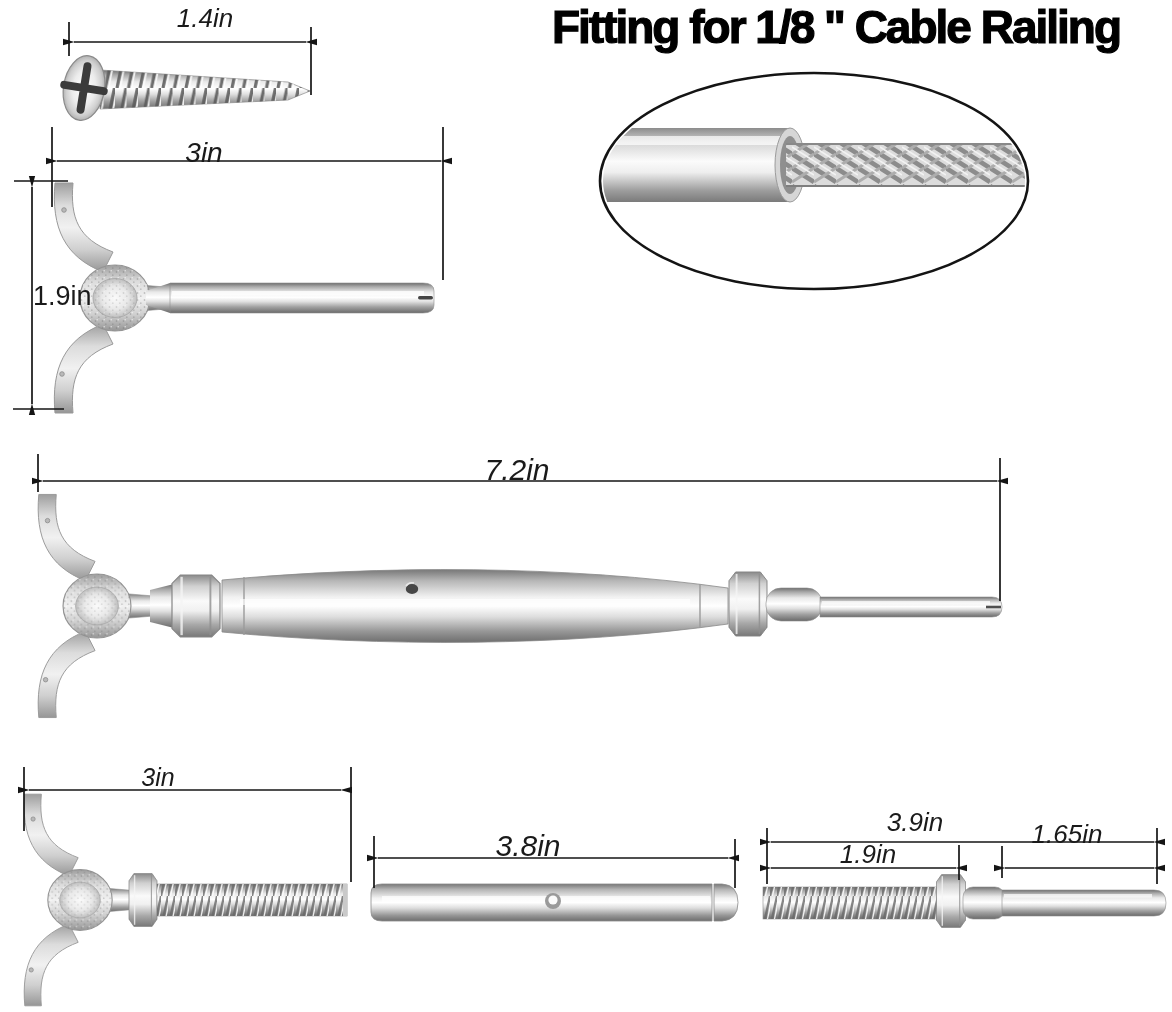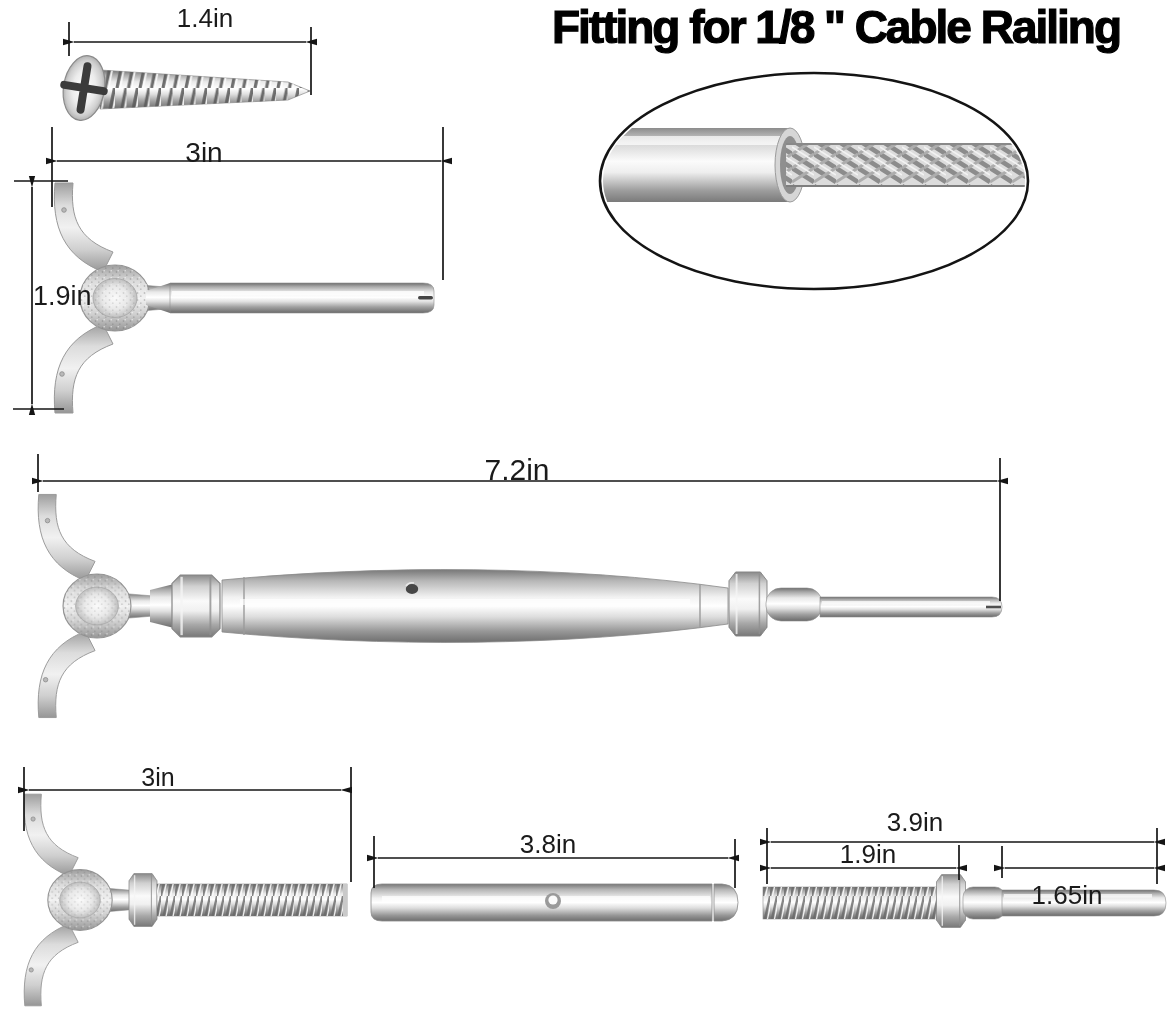--- a/index.html
+++ b/index.html
@@ -2,21 +2,21 @@
 <html><head>
 <meta charset="utf-8">
 <style>
   html,body{margin:0;padding:0;background:#ffffff;}
   .stage{position:relative;width:1172px;height:1012px;background:#ffffff;overflow:hidden;
          font-family:"Liberation Sans", sans-serif;}
   .art{position:absolute;left:0;top:0;width:1172px;height:1012px;}
   .title{position:absolute;left:502px;top:0px;width:668px;text-align:center;
          font-size:46px;font-weight:bold;letter-spacing:-2px;color:#000;
          -webkit-text-stroke:1.2px #000;white-space:nowrap;}
-  .dim{position:absolute;color:#1a1a1a;white-space:nowrap;transform:translateX(-50%);}
+  .dim{position:absolute;color:#1a1a1a;white-space:nowrap;transform:translateX(-50%);font-style:italic;}
   .dimL{position:absolute;color:#1a1a1a;white-space:nowrap;}
 </style>
 </head>
 <body>
 
 <div class="stage">
 
 <svg class="art" viewBox="0 0 1172 1012">
   <defs>
     <linearGradient id="gTube" x1="0" y1="0" x2="0" y2="1">
@@ -235,18 +235,18 @@
   </g>
 </svg>
 
 <div class="title">Fitting for 1/8 " Cable Railing</div>
 
 <div class="dim" style="left:205px;top:3px;font-size:26px">1.4in</div>
 <div class="dim" style="left:204px;top:137px;font-size:28px">3in</div>
 <div class="dimL" style="left:33px;top:281px;font-size:27px">1.9in</div>
 <div class="dim" style="left:517px;top:453px;font-size:30px">7.2in</div>
 <div class="dim" style="left:158px;top:763px;font-size:25px">3in</div>
-<div class="dim" style="left:548px;top:829px;font-size:26px">3.8in</div>
+<div class="dim" style="left:528px;top:829px;font-size:30px">3.8in</div>
 <div class="dim" style="left:915px;top:807px;font-size:26px">3.9in</div>
 <div class="dim" style="left:868px;top:839px;font-size:26px">1.9in</div>
-<div class="dim" style="left:1067px;top:880px;font-size:26px">1.65in</div>
+<div class="dim" style="left:1067px;top:819px;font-size:26px">1.65in</div>
 
 </div>
 
 </body></html>

